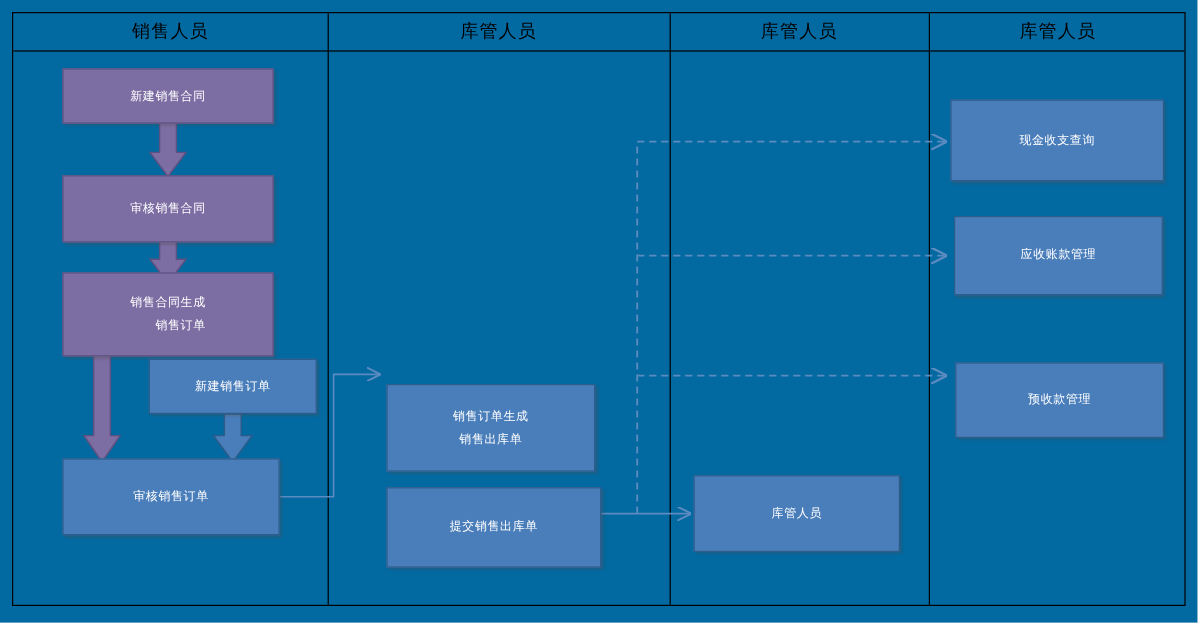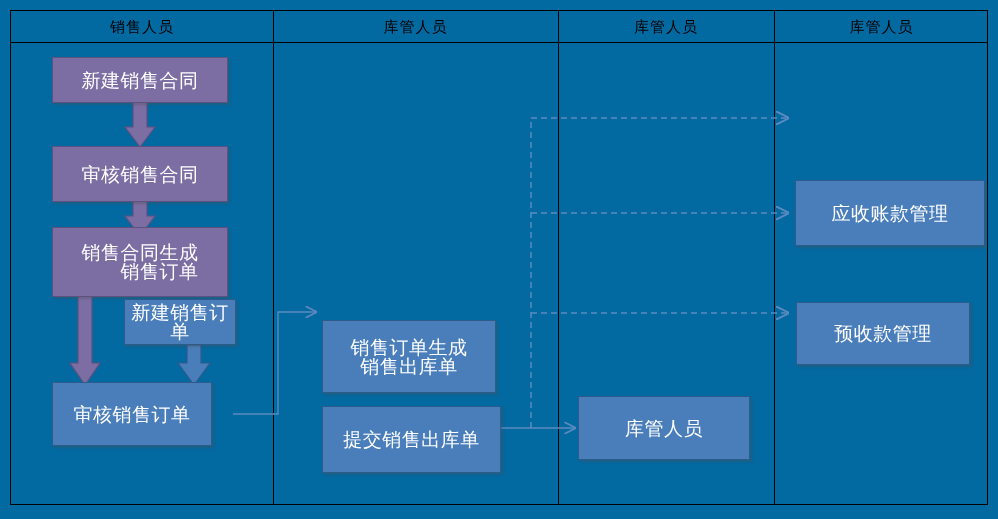--- a/index.html
+++ b/index.html
@@ -57,21 +57,21 @@
   }
   
   .node {
     position: absolute;
     box-sizing: border-box;
     display: flex;
     align-items: center;
     justify-content: center;
     text-align: center;
     color: #ffffff;
-    font-size: 19px;
+    font-size: 10px;
     line-height: 19px;
     letter-spacing: 0.5px;
     border-style: solid;
     border-width: 1.5px;
     box-shadow: 2px 2px 2px rgba(80, 80, 80, 0.33);
   }
   .node.purple {
     background: #7C6DA3;
     border-color: #5E5180;
   }
@@ -170,43 +170,46 @@
 
   <div class="node purple" style="left:52px;  top:146px; width:176px; height:56px;">
     <span class="node-label">审核销售合同</span>
   </div>
 
   <div class="node purple" style="left:52px;  top:227px; width:176px; height:70px;text-align:right;">
     <span class="node-label">销售合同生成
 销售订单</span>
   </div>
 
-  <div class="node blue" style="left:124px; top:299px; width:112px; height:46px;">
+  <div class="node blue" style="left:124px; top:299px; width:140px; height:46px;">
     <span class="node-label">新建销售订单</span>
   </div>
 
-  <div class="node blue" style="left:52px;  top:382px; width:160px; height:64px;">
+  <div class="node blue" style="left:52px;  top:382px; width:181px; height:64px;">
     <span class="node-label">审核销售订单</span>
   </div>
 
   <div class="node blue" style="left:322px; top:276px; width:174px; height:73px;margin-top:44px;">
     <span class="node-label">销售订单生成
 销售出库单</span>
   </div>
 
   <div class="node blue" style="left:322px; top:406px; width:179px; height:67px;">
     <span class="node-label">提交销售出库单</span>
   </div>
 
   <div class="node blue" style="left:578px; top:396px; width:172px; height:64px;">
     <span class="node-label">库管人员</span>
   </div>
 
-
-  <div class="node blue" style="left:795px; top:180px; width:190px; height:66px;">
+  <div class="node blue" style="left:792px; top:83px;  width:178px; height:68px;">
+    <span class="node-label">现金收支查询</span>
+  </div>
+
+  <div class="node blue" style="left:795px; top:180px; width:174px; height:66px;font-family:Liberation Mono, monospace;">
     <span class="node-label">应收账款管理</span>
   </div>
 
   <div class="node blue" style="left:796px; top:282px; width:174px; height:63px;margin-top:20px;">
     <span class="node-label">预收款管理</span>
   </div>
 
 </div>
 
 </body></html>

